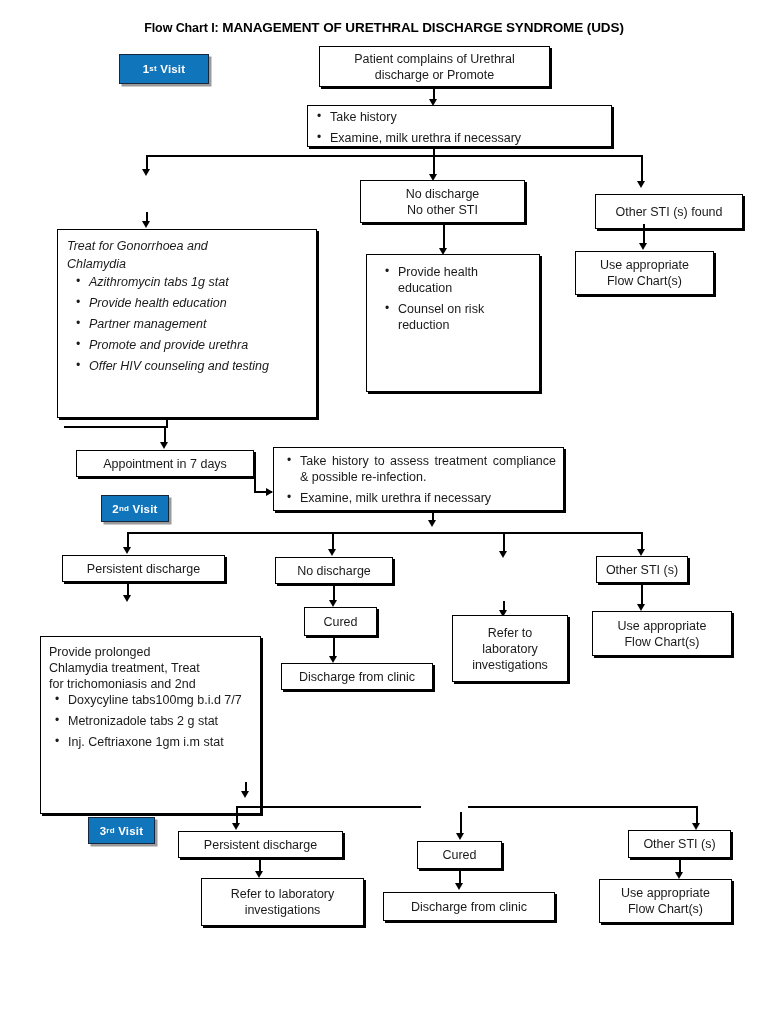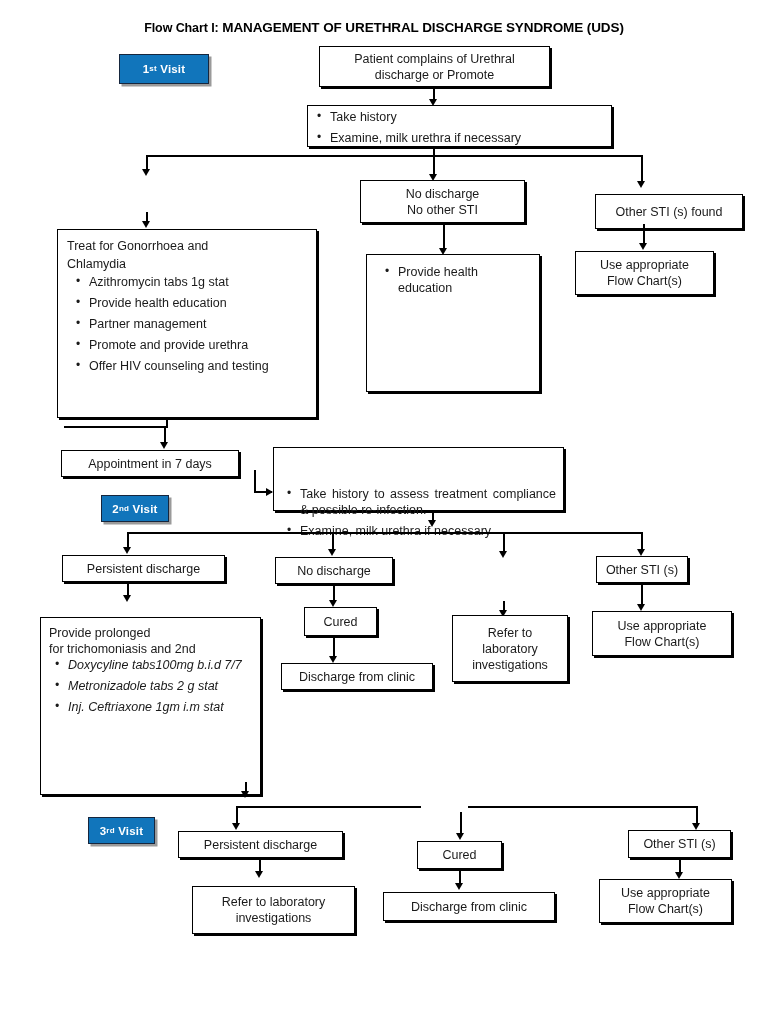--- a/index.html
+++ b/index.html
@@ -187,65 +187,66 @@
 
   <div class="ln vl" style="left:146px; top:212px; height:12px;"></div>
   <div class="arw" style="left:142px; top:221px;"></div>
 
   <div class="ln vl" style="left:443px; top:223px; height:27px;"></div>
   <div class="arw" style="left:439px; top:248px;"></div>
 
   <div class="ln vl" style="left:643px; top:224px; height:21px;"></div>
   <div class="arw" style="left:639px; top:243px;"></div>
 
-  <div class="box left" style="left:57px; top:229px; width:260px; height:189px; padding:8px 9px;">
+  <div class="box left" style="left:57px; top:229px; width:260px; height:189px; padding:8px 9px;font-style:italic;">
     <div class="inner">
       <div class="hdr">Treat for Gonorrhoea and</div>
       <div class="hdr">Chlamydia</div>
       <ul class="bl" style="padding-left:20px;">
         <li>Azithromycin tabs  1g stat</li>
         <li>Provide health education</li>
         <li>Partner management</li>
         <li>Promote and provide urethra</li>
         <li>Offer HIV counseling and testing</li>
       </ul>
     </div>
   </div>
 
   <div class="box left" style="left:366px; top:254px; width:174px; height:138px; padding:9px 7px;">
     <div class="inner">
       <ul class="bl" style="padding-left:22px;">
         <li>Provide health education</li>
+        <li>Counsel on risk reduction</li>
       </ul>
     </div>
   </div>
 
   <div class="box" style="left:575px; top:251px; width:139px; height:44px;">
     <div class="inner">
       <div>Use appropriate</div>
       <div>Flow Chart(s)</div>
     </div>
   </div>
 
   <div class="ln vl" style="left:166px; top:418px; height:10px;"></div>
   <div class="ln hl" style="left:64px; top:426px; width:104px;"></div>
   <div class="ln vl" style="left:164px; top:426px; height:19px;"></div>
   <div class="arw" style="left:160px; top:442px;"></div>
 
-  <div class="box" style="left:61px; top:450px; width:178px; height:27px;">
+  <div class="box" style="left:76px; top:450px; width:178px; height:27px;">
     <div class="inner">Appointment in 7 days</div>
   </div>
 
   <div class="ln vl" style="left:254px; top:470px; height:23px;"></div>
   <div class="ln hl" style="left:254px; top:491px; width:18px;"></div>
   <div class="arw-r" style="left:266px; top:488px;"></div>
 
   <div class="box left" style="left:273px; top:447px; width:291px; height:64px; padding:5px 7px;">
     <div class="inner">
-      <ul class="bl tight" style="padding-left:17px;margin-top:33px;">
+      <ul class="bl tight" style="padding-left:17px;">
         <li class="just">Take history to assess treatment compliance &amp; possible re-infection.</li>
         <li>Examine, milk urethra if necessary</li>
       </ul>
     </div>
   </div>
 
   <div class="ln vl" style="left:432px; top:511px; height:12px;"></div>
   <div class="arw" style="left:428px; top:520px;"></div>
   <div class="ln hl" style="left:127px; top:532px; width:516px;"></div>
   <div class="ln vl" style="left:127px; top:532px; height:18px;"></div>
@@ -275,25 +276,26 @@
 
   <div class="ln vl" style="left:333px; top:584px; height:18px;"></div>
   <div class="arw" style="left:329px; top:600px;"></div>
 
   <div class="ln vl" style="left:503px; top:601px; height:12px;"></div>
   <div class="arw" style="left:499px; top:610px;"></div>
 
   <div class="ln vl" style="left:641px; top:583px; height:24px;"></div>
   <div class="arw" style="left:637px; top:604px;"></div>
 
-  <div class="box left" style="left:40px; top:617px; width:221px; height:178px; padding:7px 8px;">
+  <div class="box left" style="left:40px; top:636px; width:221px; height:178px; padding:7px 8px;">
     <div class="inner">
       <div>Provide prolonged</div>
+      <div>Chlamydia treatment, Treat</div>
       <div>for trichomoniasis and 2nd</div>
-      <ul class="bl tight" style="padding-left:17px;font-style:italic;">
+      <ul class="bl tight" style="padding-left:17px;">
         <li class="just">Doxycyline      tabs100mg b.i.d 7/7</li>
         <li class="just">Metronizadole tabs  2  g stat</li>
         <li class="just">Inj. Ceftriaxone  1gm  i.m stat</li>
       </ul>
     </div>
   </div>
 
   <div class="box" style="left:304px; top:607px; width:73px; height:29px;">
     <div class="inner">Cured</div>
   </div>
@@ -349,21 +351,21 @@
 
   <div class="ln vl" style="left:259px; top:858px; height:16px;"></div>
   <div class="arw" style="left:255px; top:871px;"></div>
 
   <div class="ln vl" style="left:459px; top:869px; height:17px;"></div>
   <div class="arw" style="left:455px; top:883px;"></div>
 
   <div class="ln vl" style="left:679px; top:858px; height:17px;"></div>
   <div class="arw" style="left:675px; top:872px;"></div>
 
-  <div class="box" style="left:192px; top:878px; width:163px; height:48px;margin-top:8px;">
+  <div class="box" style="left:201px; top:878px; width:163px; height:48px;">
     <div class="inner">
       <div>Refer to laboratory</div>
       <div>investigations</div>
     </div>
   </div>
 
   <div class="box" style="left:383px; top:892px; width:172px; height:29px;">
     <div class="inner">Discharge from clinic</div>
   </div>
 

